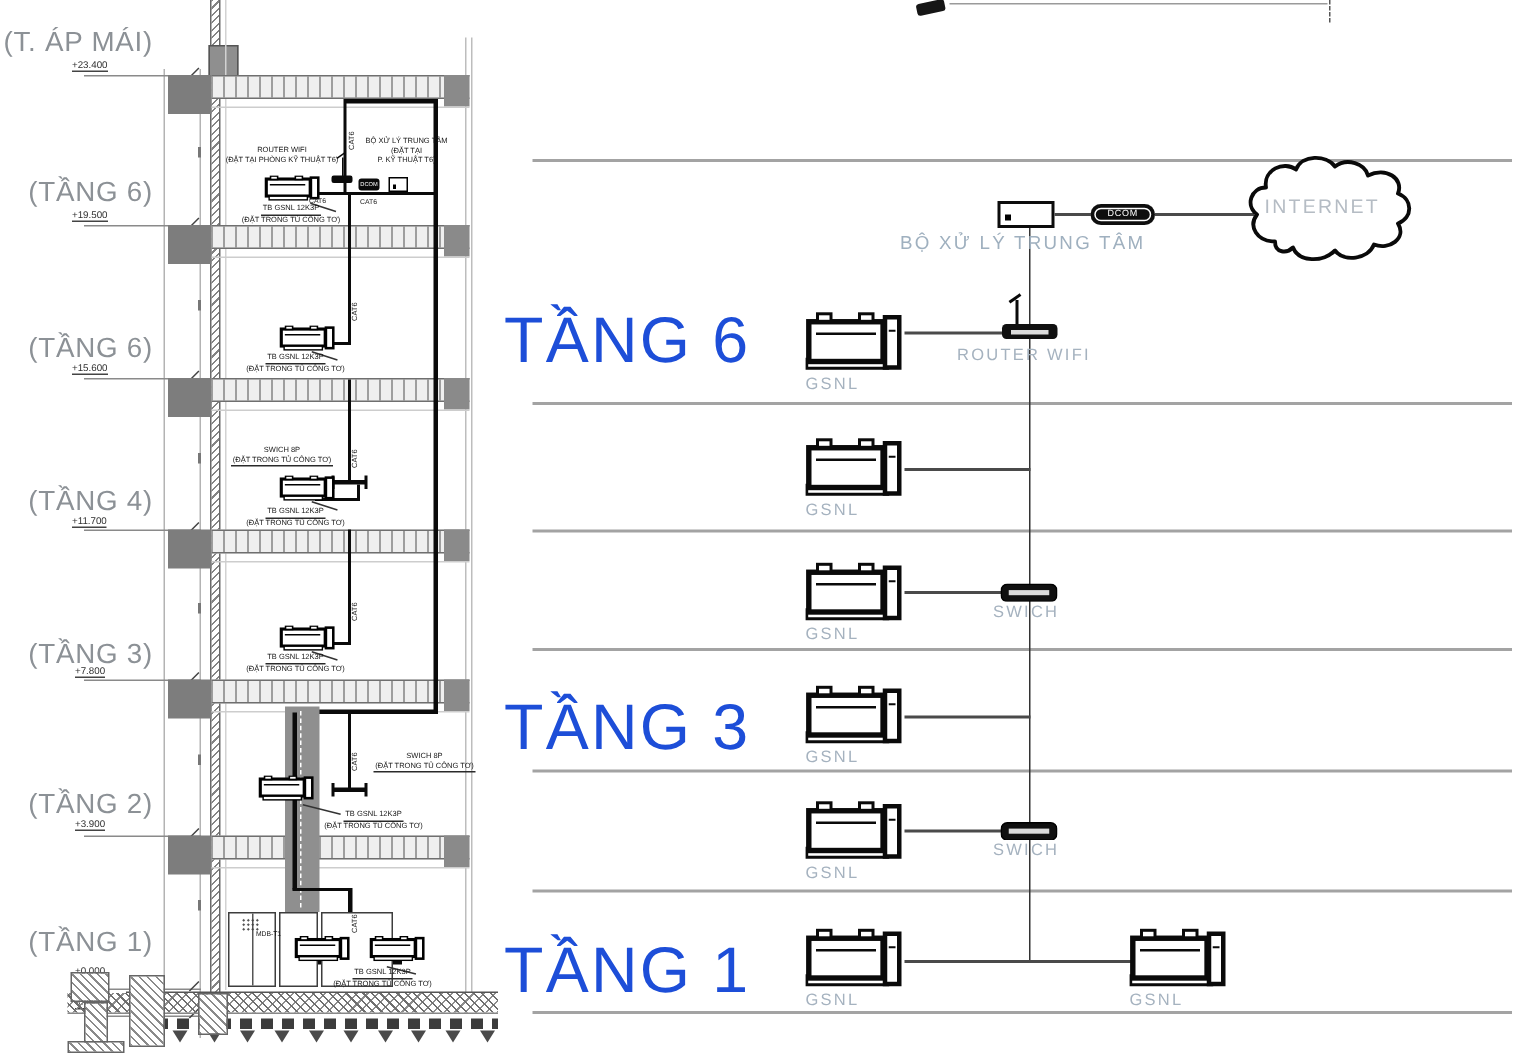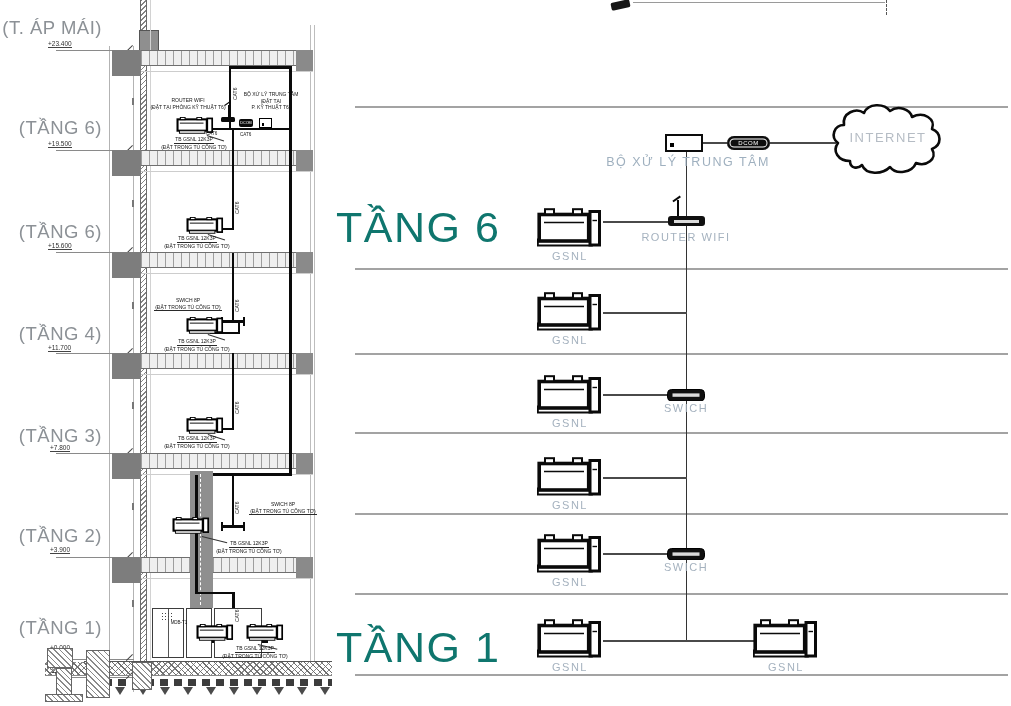--- a/index.html
+++ b/index.html
@@ -18,22 +18,22 @@
 .tk{position:absolute;width:9px;height:1.2px;background:#444;transform:rotate(-45deg)}
 .slab{position:absolute;left:141px;width:172px;height:16px;background-color:#efefef;background-image:repeating-linear-gradient(90deg,#9e9e9e 0 1px,transparent 1px 8px);border-top:1.3px solid #6f6f6f;border-bottom:1.3px solid #6f6f6f}
 .beam{position:absolute;left:112px;width:29px;height:26px;background:#7d7d7d}
 .beamR{position:absolute;left:296px;width:17px;height:21px;background:#8a8a8a}
 .ceil{position:absolute;left:141px;width:172px;height:1px;background:#cdcdcd}
 .wall{position:absolute;left:140px;top:0;width:7px;height:662px;background:repeating-linear-gradient(135deg,#848484 0 1px,transparent 1px 3.5px);border-left:1px solid #6a6a6a;border-right:1px solid #6a6a6a}
 .fnd{position:absolute;background:repeating-linear-gradient(45deg,#8a8a8a 0 1px,#fff 1px 4px);border:1px solid #666}
 .cab{position:absolute;background:#fff;border:1px solid #3d3d3d}
 .cabline{position:absolute;width:1px;background:#555}
 .sep{position:absolute;left:355px;width:653px;height:2px;background:#a3a3a3}
-.tang{position:absolute;font-size:43px;color:#0f766e;letter-spacing:1.5px;font-weight:400;line-height:50px}
-.devlab{position:absolute;font-size:11px;color:#a5b2bf;letter-spacing:1.5px;text-align:center}
+.tang{position:absolute;font-size:43px;color:#1d4ed8;letter-spacing:1.5px;font-weight:400;line-height:50px}
+.devlab{position:absolute;font-size:11px;color:#a5b2bf;letter-spacing:1.5px;text-align:left}
 .net{position:absolute;height:1.5px;background:#4a4a4a}
 .netv{position:absolute;width:1.5px;background:#333}
 .trirow{position:absolute;display:flex;justify-content:space-between}
 .tri{width:0;height:0;border-left:5px solid transparent;border-right:5px solid transparent;border-top:8px solid #4a4a4a}
 .ldr{position:absolute;height:1px;background:#333;transform-origin:0 0}
 .dash{position:absolute;background:repeating-linear-gradient(90deg,#3c3c3c 0 8px,transparent 8px 14px)}
 .shaft{position:absolute;left:190px;top:471px;width:23px;height:137px;background:#8f8f8f}
 .shaftdash{position:absolute;left:200px;top:474px;width:0;height:131px;border-left:1.6px dashed #fff}
 .mdbsym{position:absolute;background-image:radial-gradient(#444 38%,transparent 40%);background-size:3px 3px}
 </style>
@@ -313,20 +313,21 @@
 <div class="net" style="left:703px;top:142px;width:25px"></div>
 <div class="a" style="left:727px;top:136px;width:43px;height:14px;background:#0e0e0e;border-radius:7px;box-shadow:inset 0 0 0 2.5px #0e0e0e,inset 0 0 0 3.5px #fff;color:#fff;font-size:6px;line-height:14px;text-align:center;letter-spacing:.5px">DCOM</div>
 <div class="net" style="left:770px;top:142px;width:66px"></div>
 <svg class="a" style="left:828px;top:103px" width="120" height="76" viewBox="0 0 120 76">
   <path d="M 22,58 C 10,58 4,48 10,40 C 2,34 6,22 16,22 C 14,10 28,4 36,10 C 40,0 56,0 62,8 C 70,2 82,6 84,14 C 96,8 108,16 104,26 C 114,30 114,42 104,46 C 110,56 98,64 88,60 C 84,70 68,72 62,64 C 54,72 38,72 34,62 C 30,66 22,66 22,58 Z" fill="#fff" stroke="#0a0a0a" stroke-width="2.6" stroke-linejoin="round"></path>
 </svg>
 <div class="devlab" style="left:843px;top:130px;width:90px;font-size:13px;color:#b5bcc4">INTERNET</div>
 <div class="devlab" style="left:600px;top:155px;width:176px;font-size:12.5px;color:#9fb0bf">BỘ XỬ LÝ TRUNG TÂM</div>
 
 <div class="tang" style="left:336px;top:202px">TẦNG 6</div>
+<div class="tang" style="left:336px;top:460px">TẦNG 3</div>
 <div class="tang" style="left:336px;top:622px">TẦNG 1</div>
 
 <svg class="a" style="left:537px;top:207px" width="66" height="42" viewBox="0 0 66 42">
       <use href="#sym-gsnl"></use>
     </svg>
 <div class="devlab" style="left:537px;top:250px;width:66px">GSNL</div>
 <div class="net" style="left:603px;top:221px;width:66px"></div>
 <div class="cb" style="left:677px;top:200px;width:2px;height:17px"></div>
 <div class="cb" style="left:672px;top:198px;width:9px;height:1.5px;transform:rotate(-35deg)"></div>
 <div class="a" style="left:668px;top:216px;width:37px;height:10px;background:#101010;border-radius:3px"></div>

